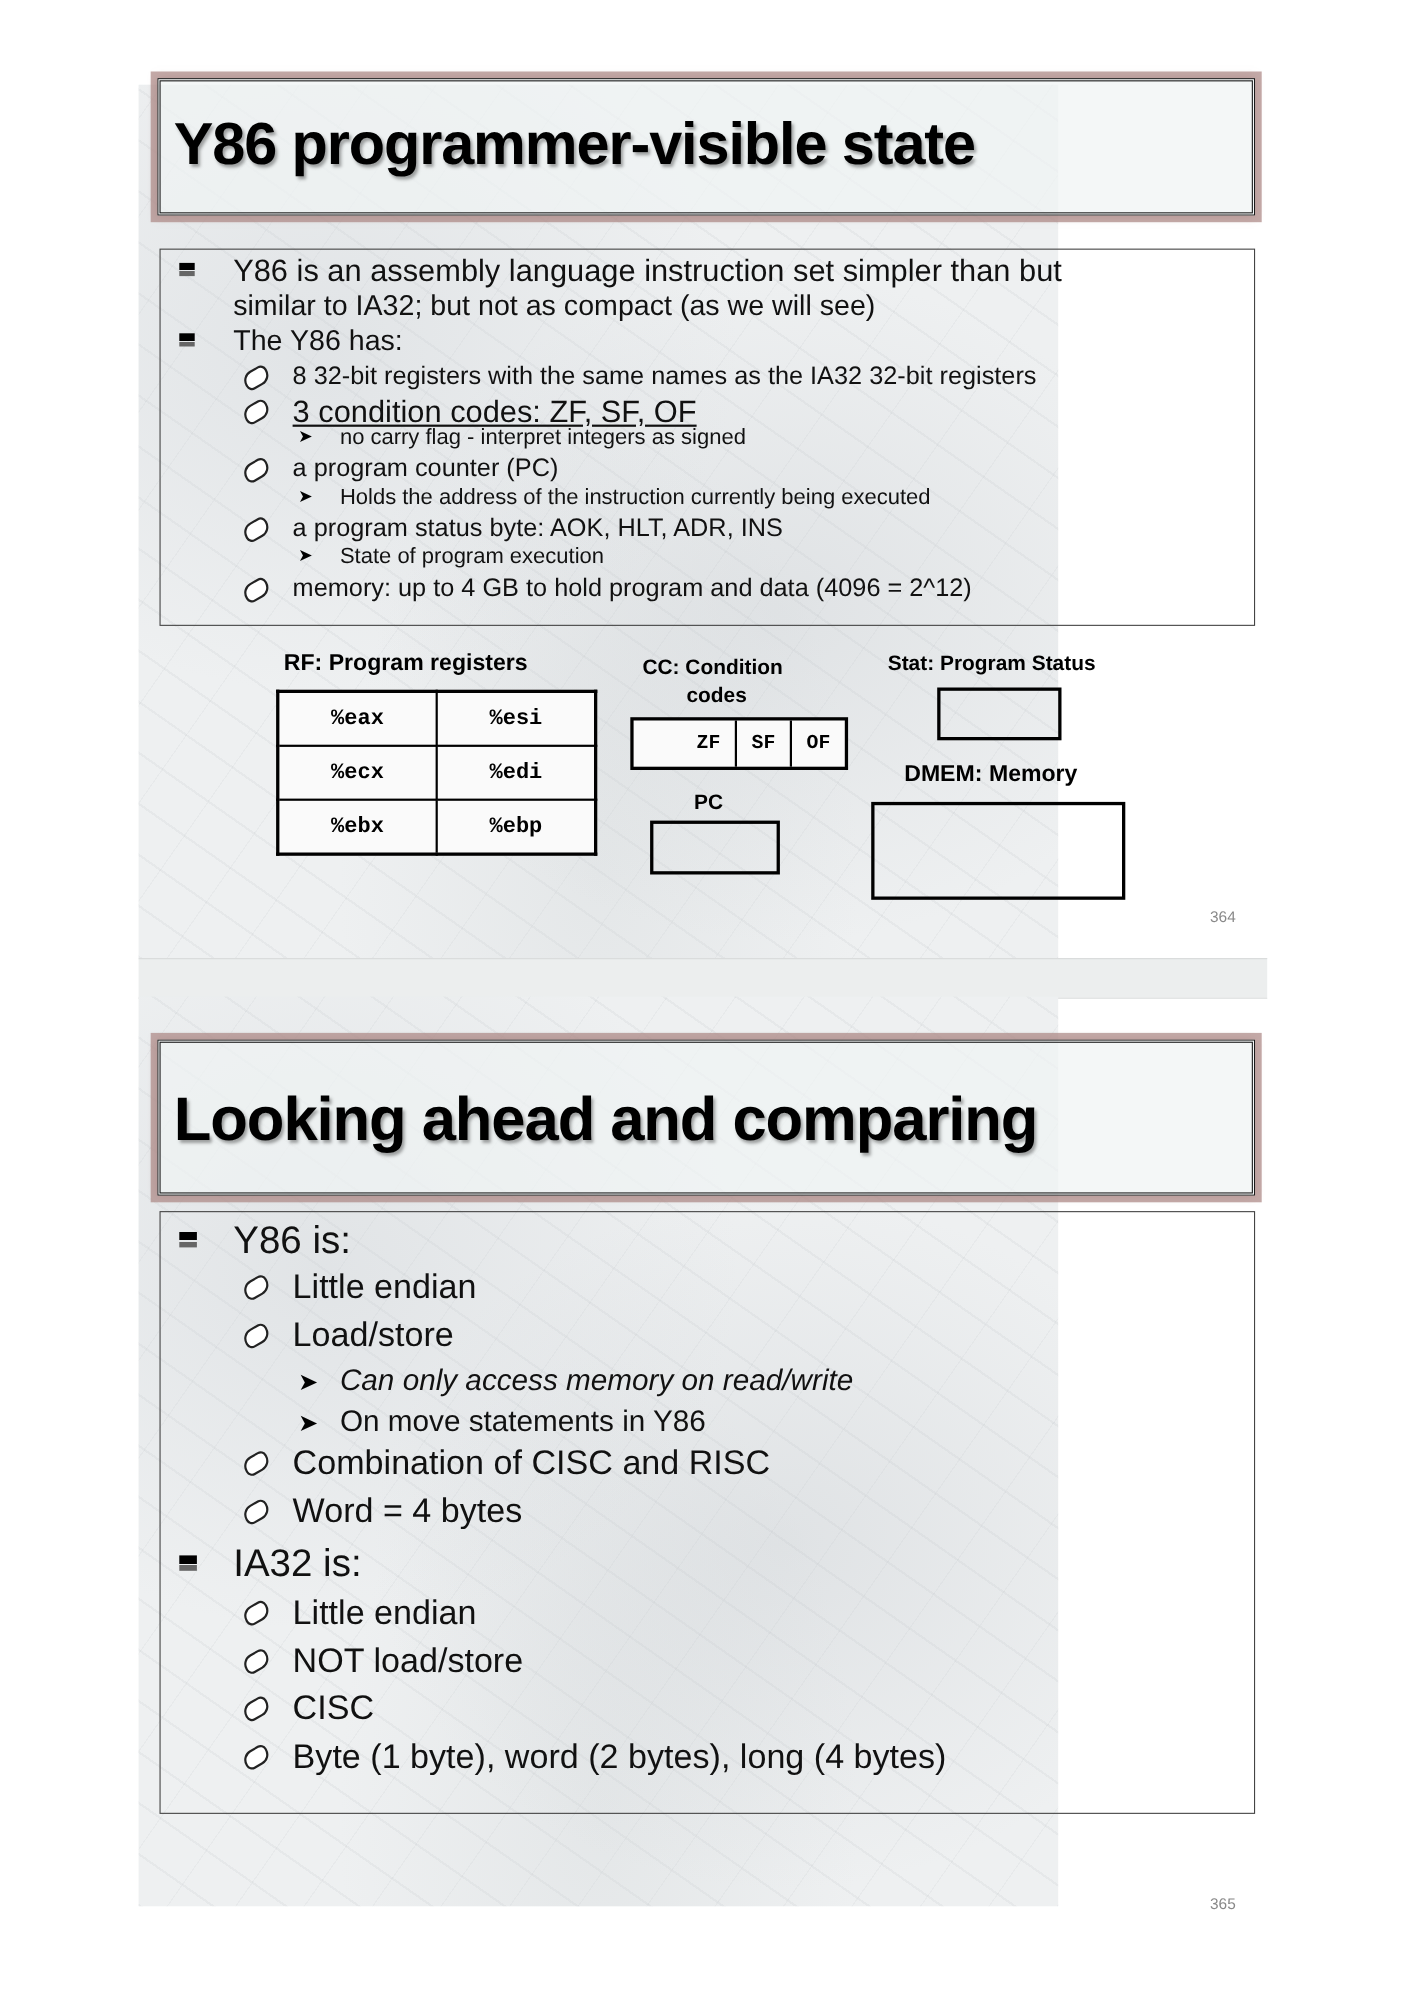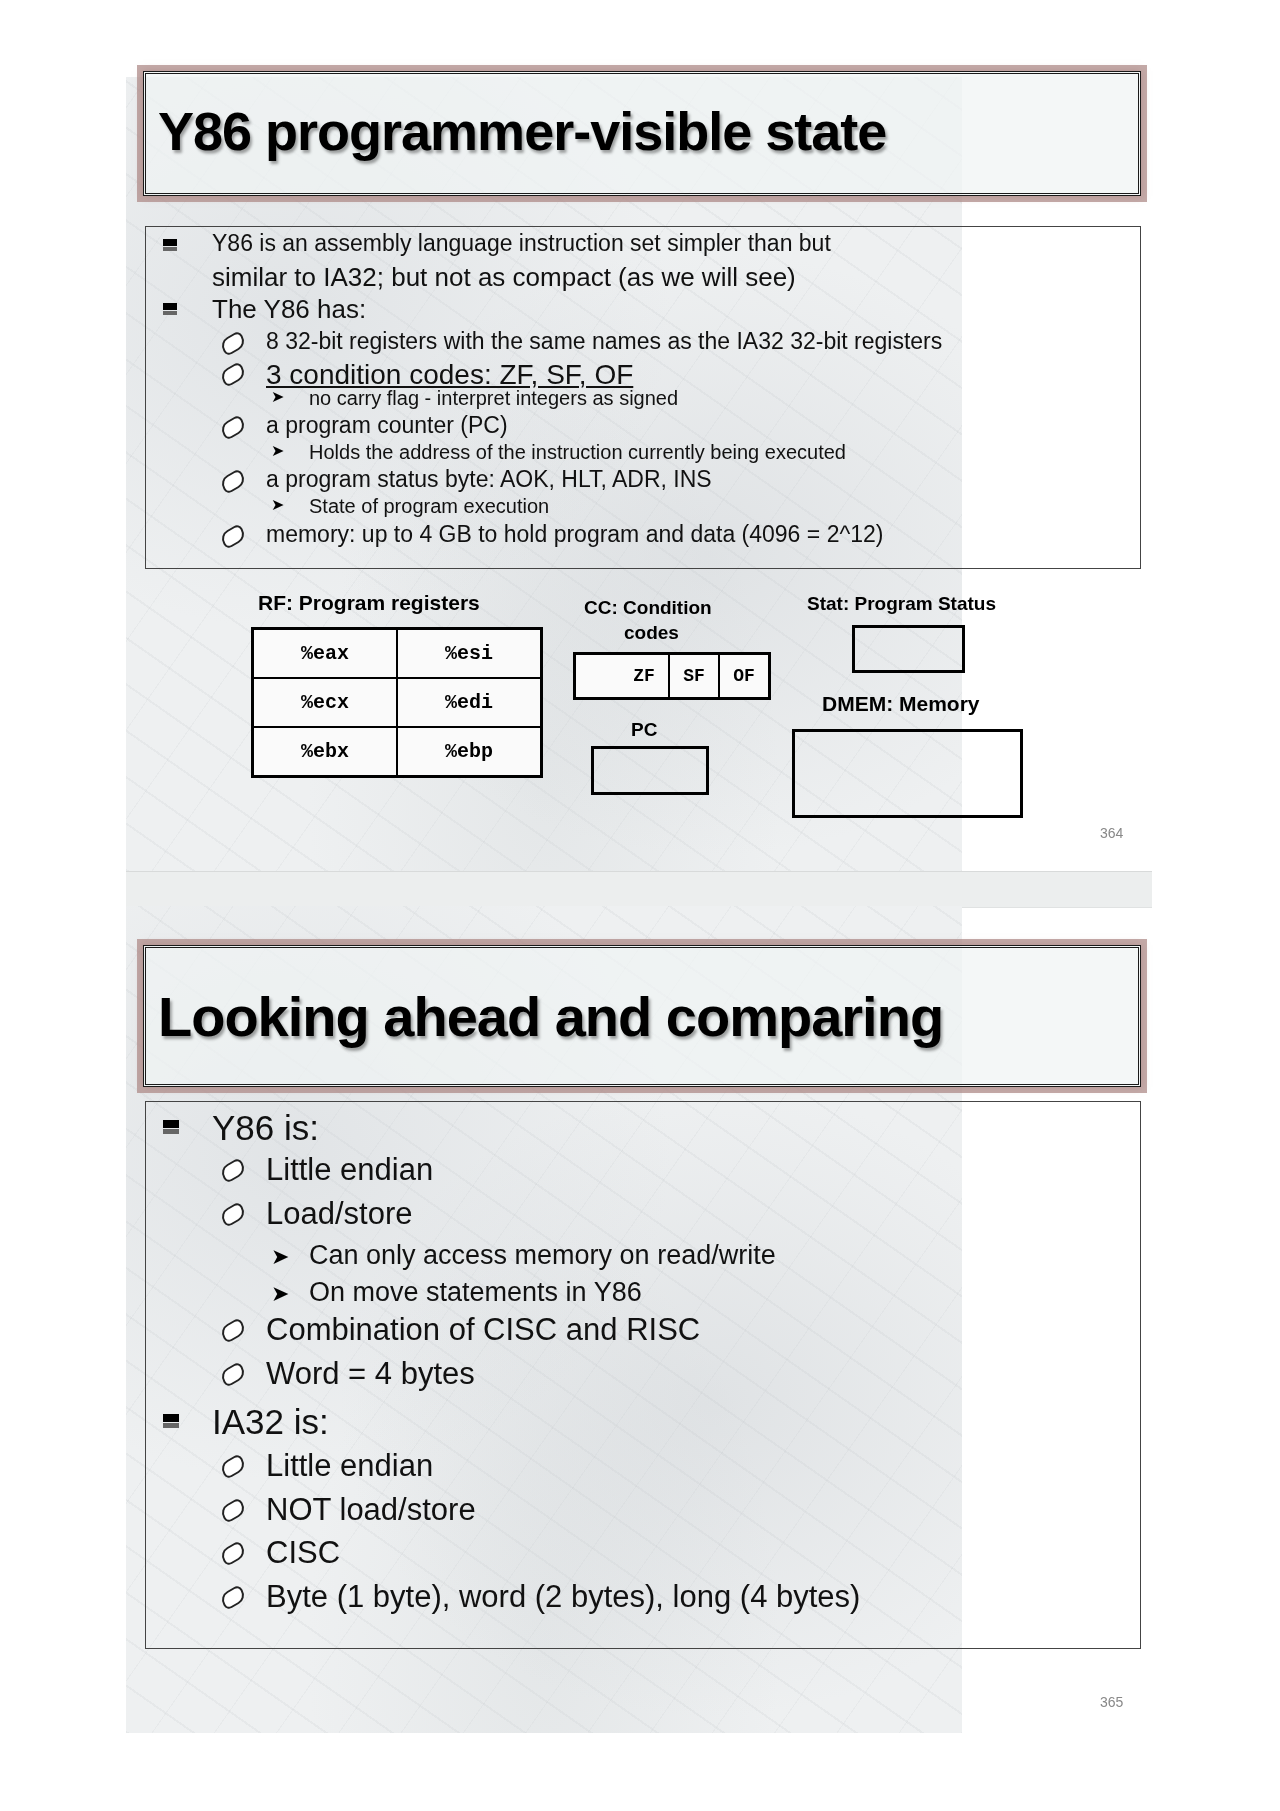--- a/index.html
+++ b/index.html
@@ -69,21 +69,21 @@
 </head>
 <body>
 
 <div class="slide slide1">
   <div class="title-frame" style="top:-6px; height:119px;">
     <div class="title-text" style="top:26px; font-size:54px;">Y86 programmer-visible state</div>
   </div>
 
   <div class="content-box" style="top:149px; height:341px;">
     <span class="bullet-sq" style="left:17px; top:12px;"></span>
-    <div class="row l1" style="top:3px; font-size:23px;text-align:right;">Y86 is an assembly language instruction set simpler than but</div>
+    <div class="row l1" style="top:3px; font-size:28px;text-align:right;">Y86 is an assembly language instruction set simpler than but</div>
     <div class="row l1" style="top:35px; font-size:26px;">similar to IA32; but not as compact (as we will see)</div>
     <span class="bullet-sq" style="left:17px; top:76px;"></span>
     <div class="row l1" style="top:67px; font-size:26px;">The Y86 has:</div>
 
     <span class="bullet-mouse" style="left:75px; top:108px;"></span>
     <div class="row l2" style="top:101px; font-size:23px;">8 32-bit registers with the same names as the IA32 32-bit registers</div>
     <span class="bullet-mouse" style="left:75px; top:139px;"></span>
     <div class="row l2" style="top:132px; font-size:28px;text-decoration:underline;">3 condition codes: ZF, SF, OF</div>
     <span class="arrow" style="left:125px; top:160px; font-size:16px;">➤</span>
     <div class="row l3" style="top:160px; font-size:20px;">no carry flag - interpret integers as signed</div>
@@ -146,35 +146,35 @@
 
   <div class="content-box" style="top:195px; height:546px;">
     <span class="bullet-sq" style="left:17px; top:18px; width:16px; height:14px;"></span>
     <div class="row l1" style="top:6px; font-size:35px;">Y86 is:</div>
 
     <span class="bullet-mouse" style="left:75px; top:60px;"></span>
     <div class="row l2" style="top:50px; font-size:31px;">Little endian</div>
     <span class="bullet-mouse" style="left:75px; top:104px;"></span>
     <div class="row l2" style="top:94px; font-size:31px;">Load/store</div>
     <span class="arrow" style="left:125px; top:142px; font-size:22px;">➤</span>
-    <div class="row l3" style="top:138px; font-size:27px;">Can only access memory on read/write</div>
+    <div class="row l3" style="top:138px; font-size:27px;font-style:italic;">Can only access memory on read/write</div>
     <span class="arrow" style="left:125px; top:179px; font-size:22px;">➤</span>
     <div class="row l3" style="top:175px; font-size:27px;">On move statements in Y86</div>
     <span class="bullet-mouse" style="left:75px; top:220px;"></span>
     <div class="row l2" style="top:210px; font-size:31px;">Combination of CISC and RISC</div>
     <span class="bullet-mouse" style="left:75px; top:264px;"></span>
     <div class="row l2" style="top:254px; font-size:31px;">Word = 4 bytes</div>
 
     <span class="bullet-sq" style="left:17px; top:312px; width:16px; height:14px;"></span>
     <div class="row l1" style="top:300px; font-size:35px;">IA32 is:</div>
 
     <span class="bullet-mouse" style="left:75px; top:356px;"></span>
     <div class="row l2" style="top:346px; font-size:31px;">Little endian</div>
     <span class="bullet-mouse" style="left:75px; top:400px;"></span>
     <div class="row l2" style="top:390px; font-size:31px;">NOT load/store</div>
     <span class="bullet-mouse" style="left:75px; top:443px;"></span>
     <div class="row l2" style="top:433px; font-size:31px;">CISC</div>
     <span class="bullet-mouse" style="left:75px; top:487px;"></span>
     <div class="row l2" style="top:477px; font-size:31px;">Byte (1 byte), word (2 bytes), long (4 bytes)</div>
   </div>
 
-  <div class="page-num" style="left:974px; top:788px;">365</div>
+  <div class="page-num" style="left:974px; top:816px;">365</div>
 </div>
 
 </body></html>

